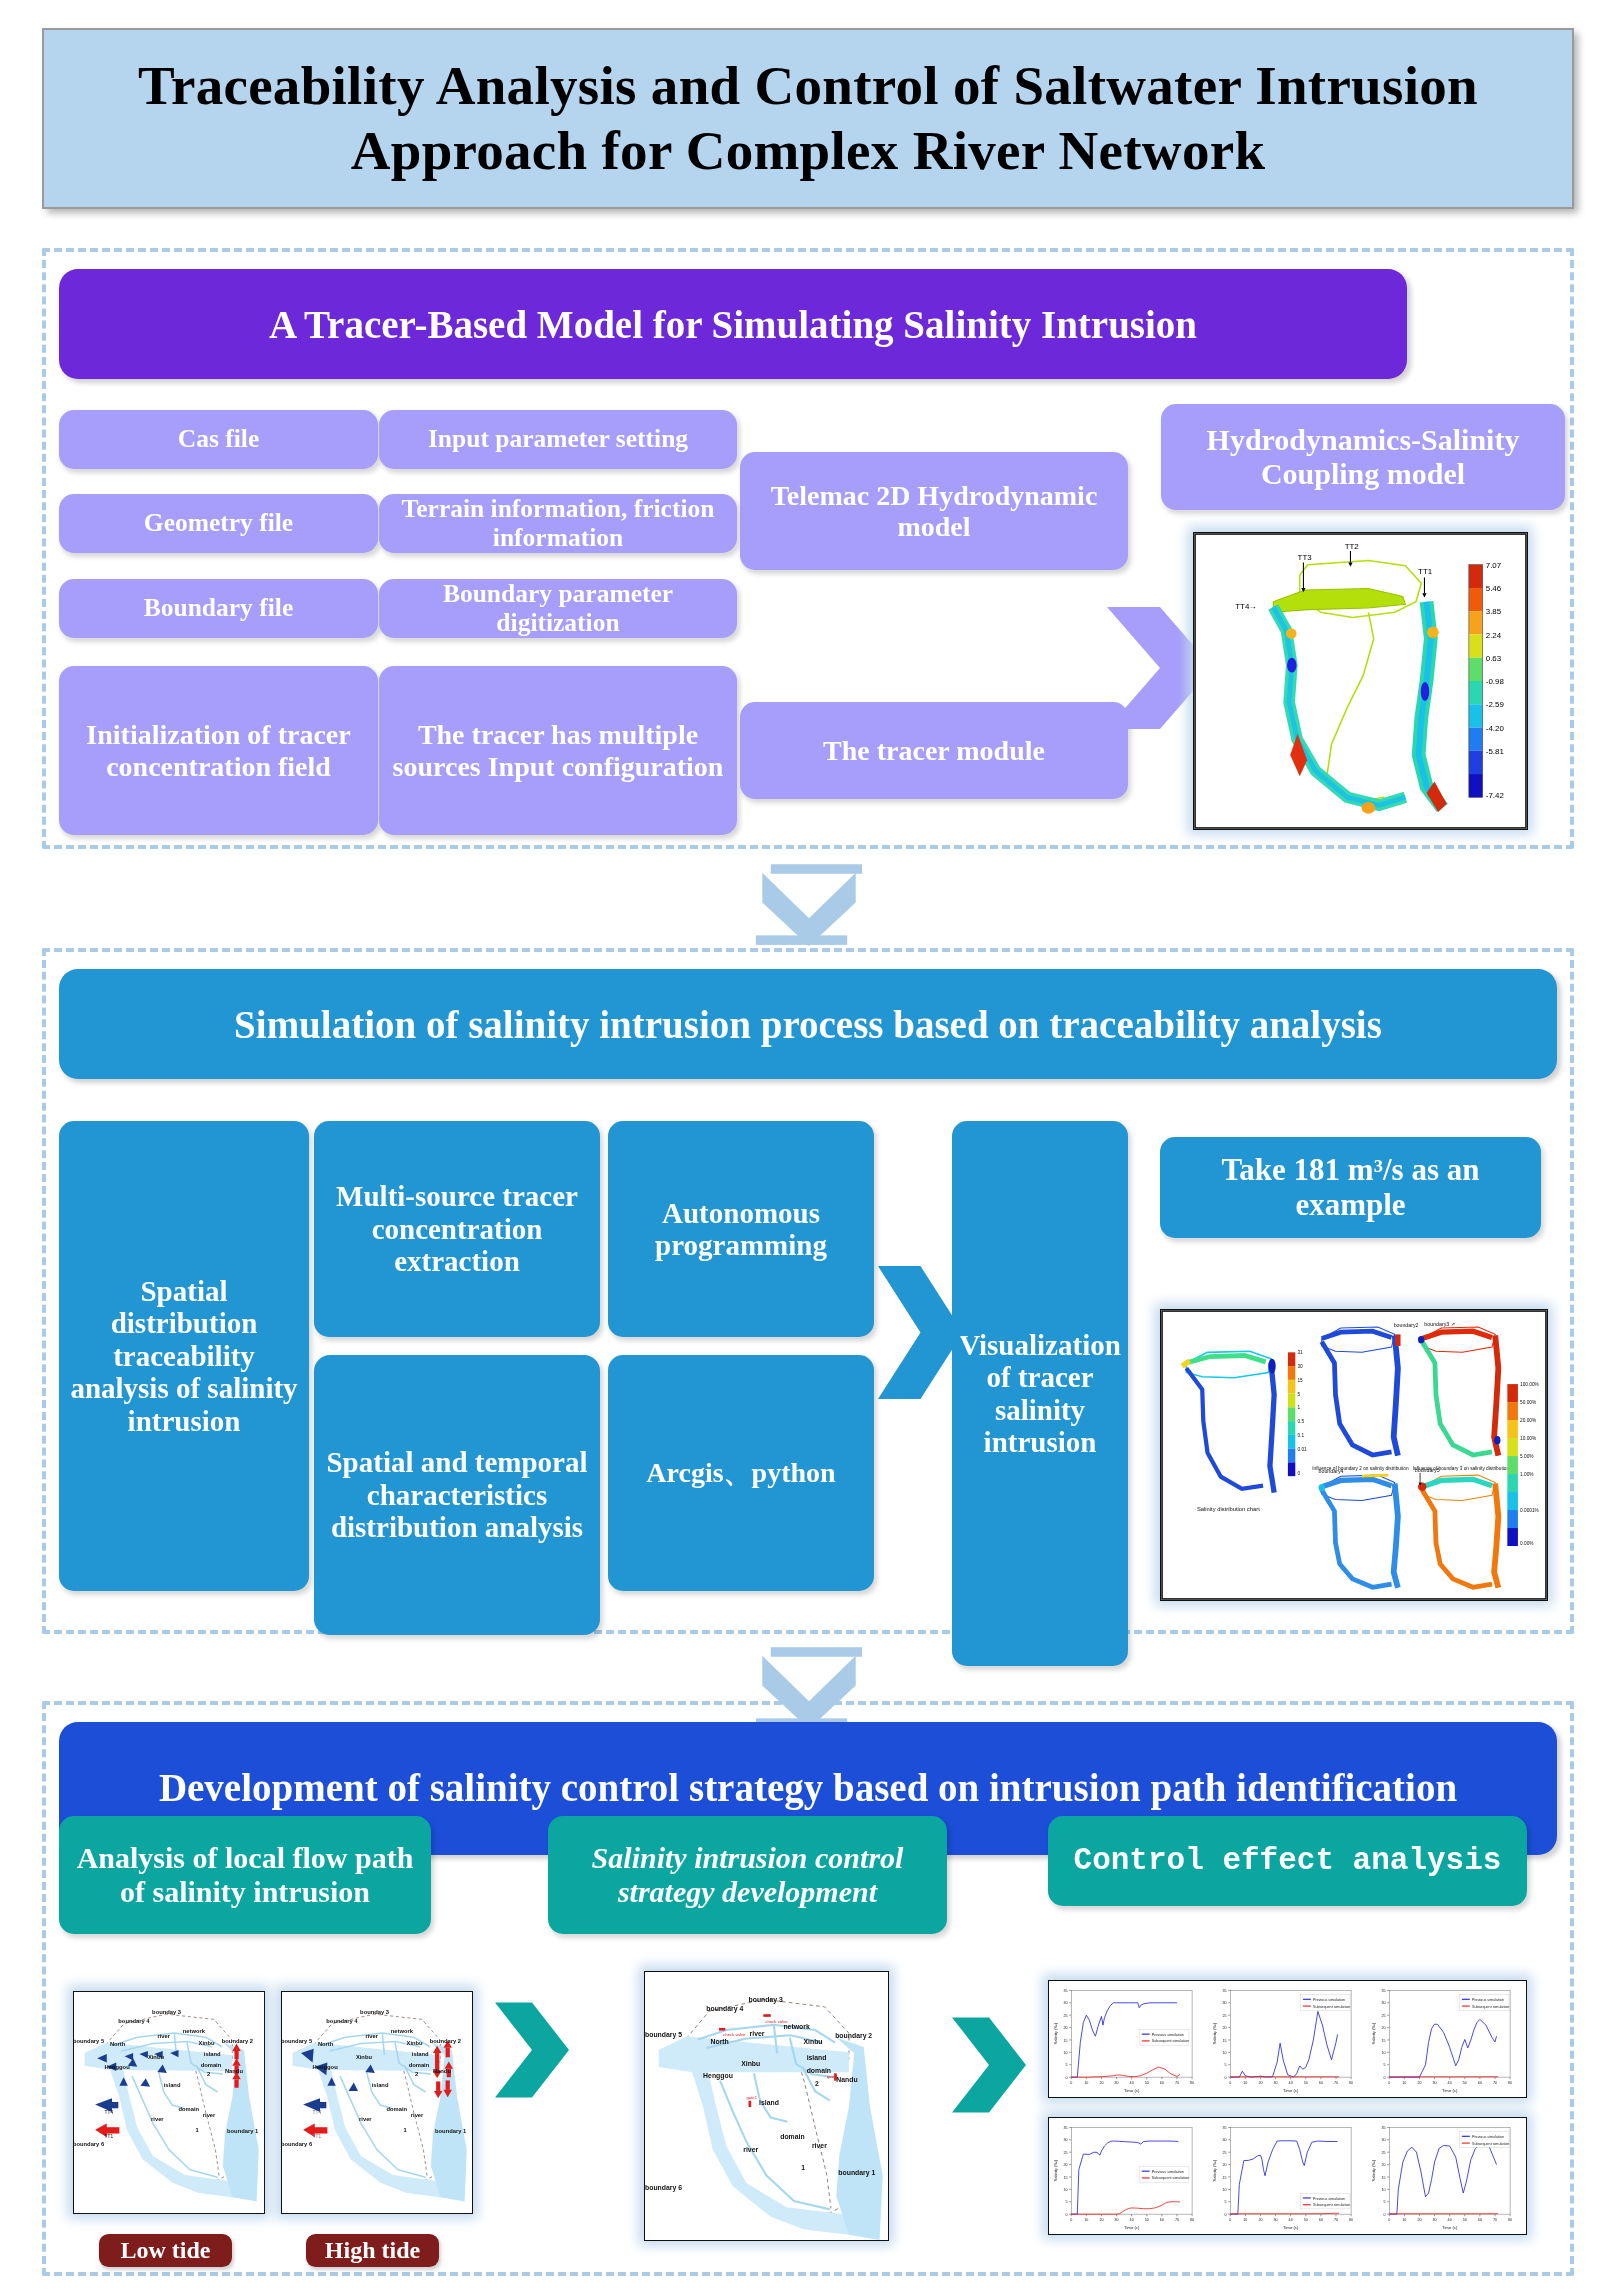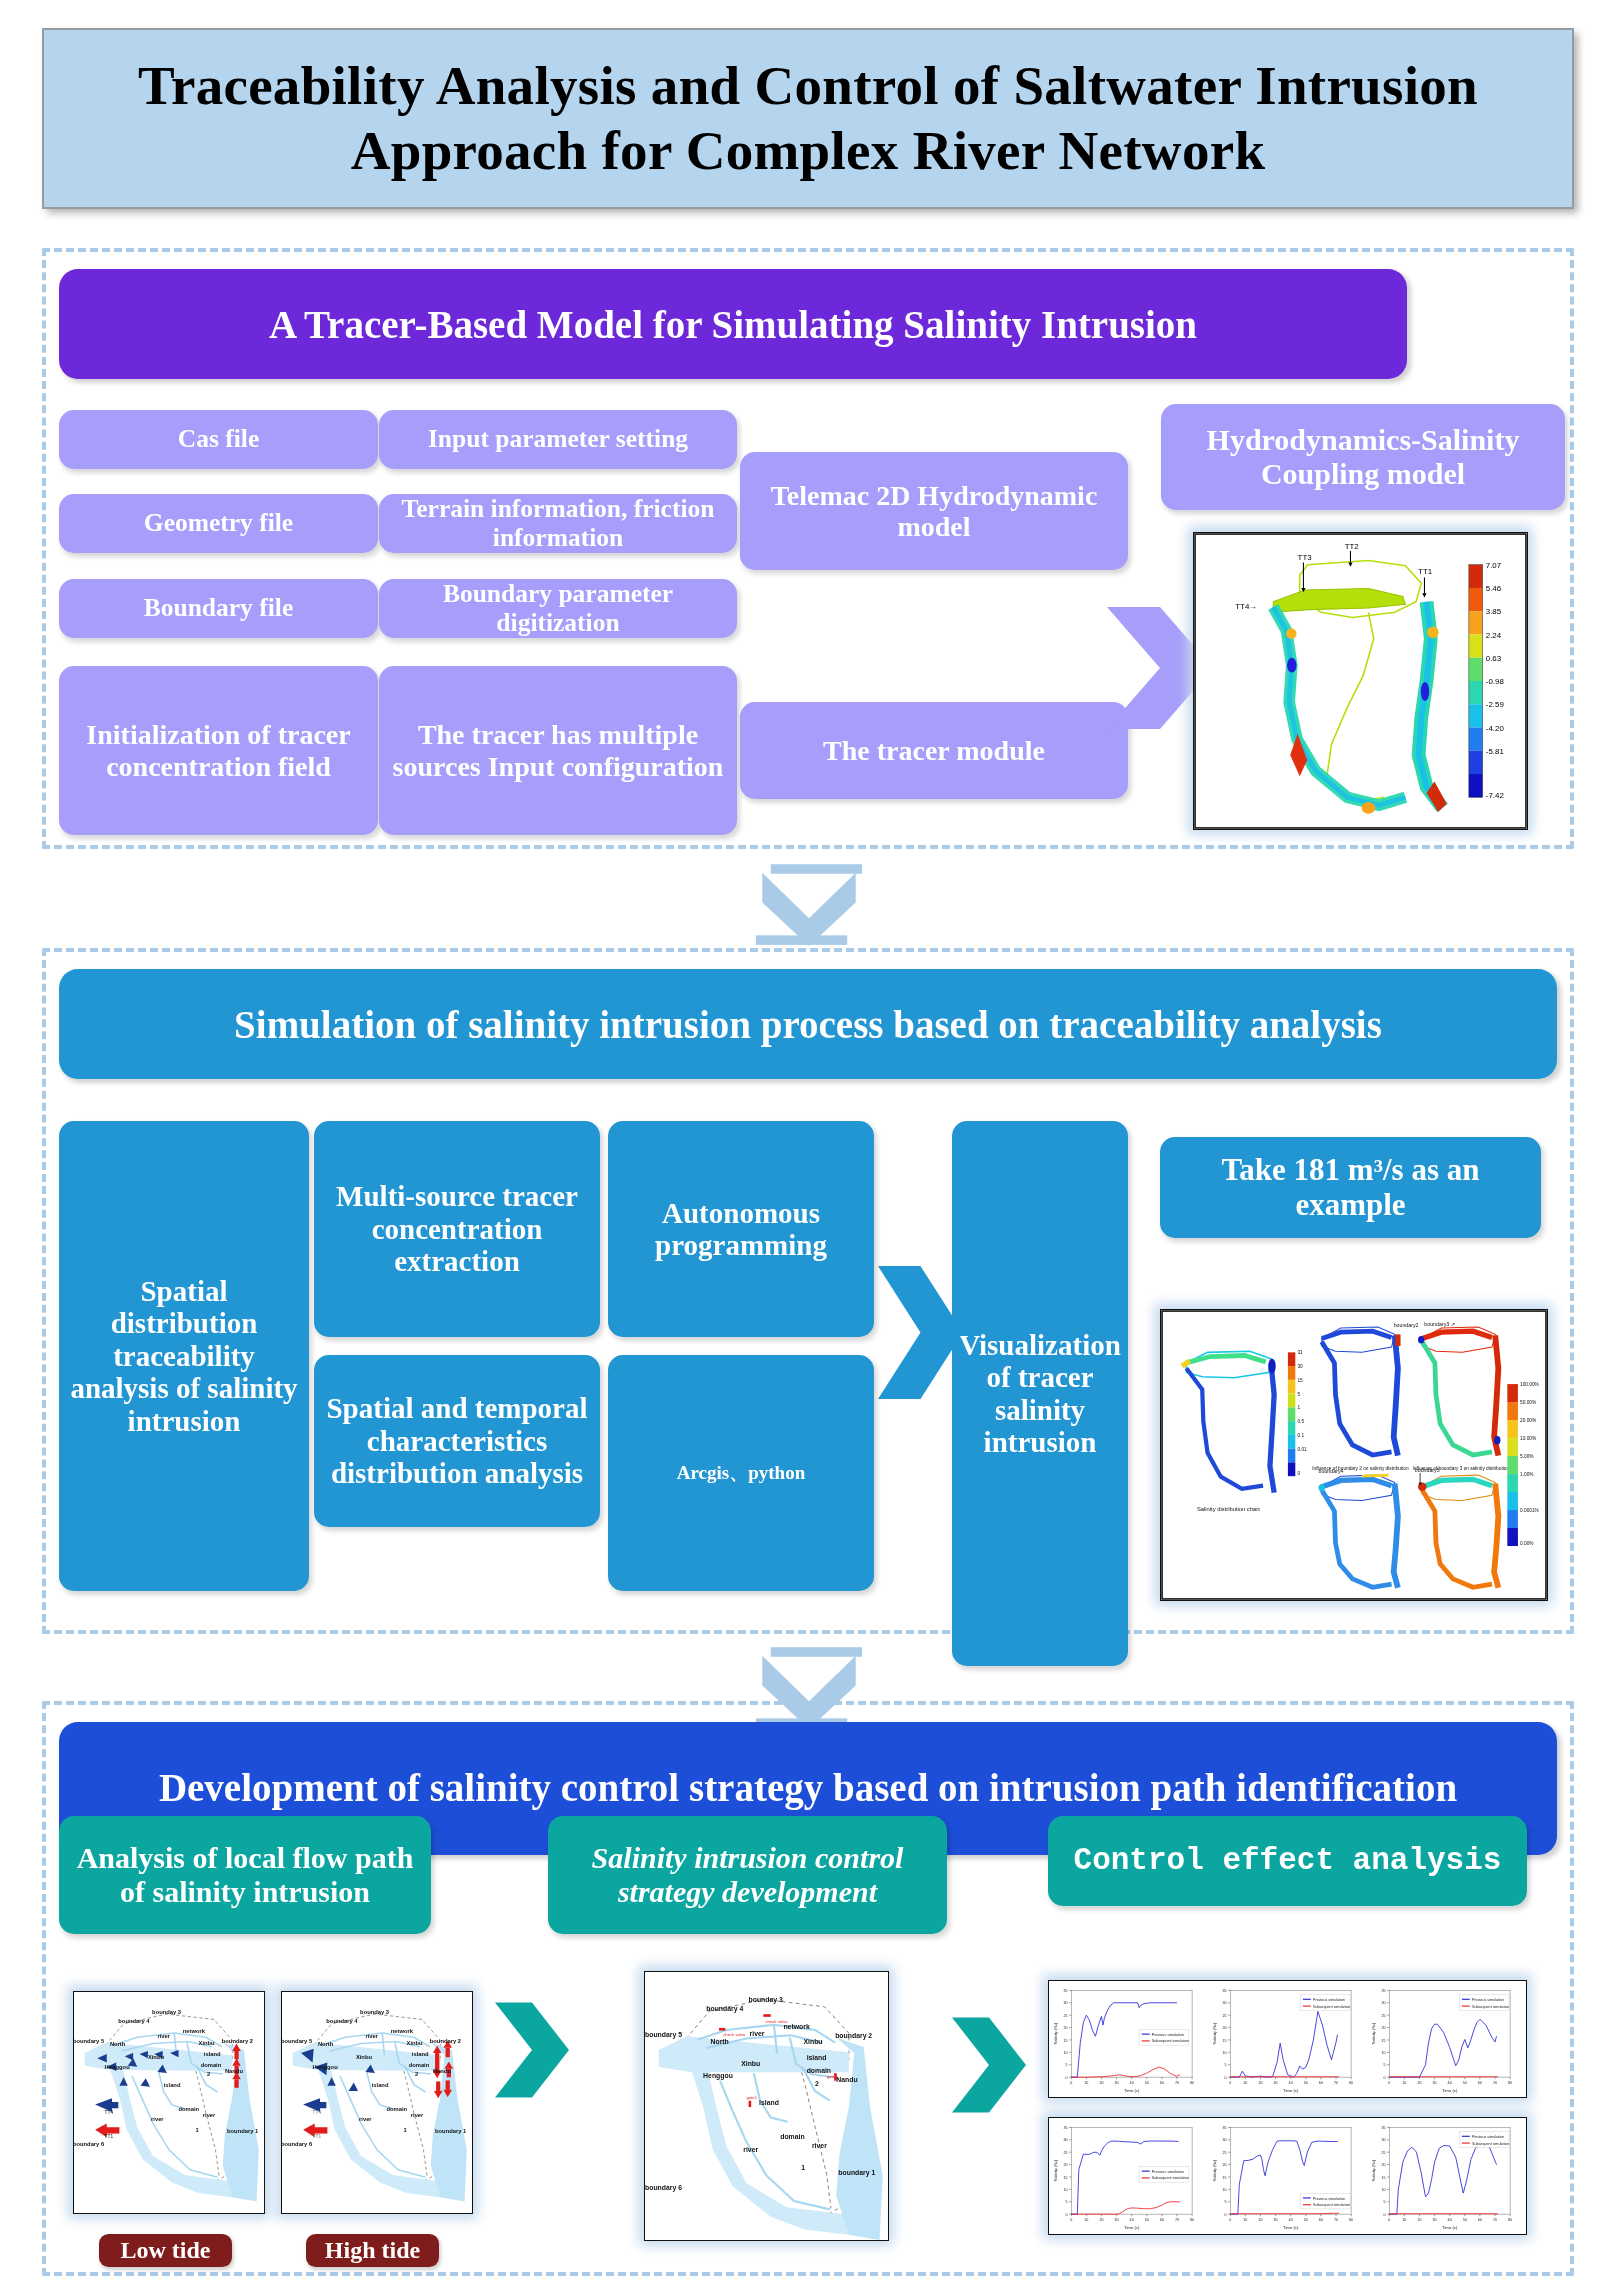--- a/index.html
+++ b/index.html
@@ -71,22 +71,22 @@
   #s1-bparam     { left:379px;  top:579px; width:358px;  height:59px; font-size:25.5px; }
   #s1-tracermul  { left:379px;  top:666px; width:358px;  height:169px; font-size:28px; }
   #s1-telemac    { left:740px; top:452px;  width:388px;  height:118px; font-size:28px; }
   #s1-tracermod  { left:740px; top:702px; width:388px;  height:97px; font-size:28px; }
   #s1-hydro      { left:1161px; top:404px;  width:404px;  height:106px; font-size:30px; }
 
   
   #s2-spatial    { left:59px;  top:1121px; width:250px;  height:470px; font-size:29px; }
   #s2-multi      { left:314px;  top:1121px; width:286px;  height:216px; font-size:29px; }
   #s2-auto       { left:608px; top:1121px; width:266px;  height:216px; font-size:29px; }
-  #s2-spattemp   { left:314px;  top:1355px; width:286px;  height:172px; font-size:29px; }
-  #s2-arcgis     { left:608px; top:1355px; width:266px;  height:236px; font-size:19px; }
+  #s2-spattemp   { left:314px;  top:1355px; width:286px;  height:280px; font-size:29px;border-radius:16px; }
+  #s2-arcgis     { left:608px; top:1355px; width:266px;  height:236px; font-size:28px; }
   #s2-visual     { left:952px; top:1121px; width:176px;  height:545px; font-size:29px; }
   #s2-take181    { left:1160px; top:1137px; width:381px;  height:101px; font-size:31px; }
 
   
   #s3-localflow  { left:59px;  top:1816px; width:372px;  height:118px; font-size:30px; }
   #s3-control    { left:548px; top:1816px; width:399px;  height:118px; font-size:30px;font-style:italic; }
   #s3-effect     { left:1048px; top:1816px; width:479px;  height:90px; font-size:31px;font-family:Liberation Mono, monospace; }
 
   
   .chev{ position:absolute; }

